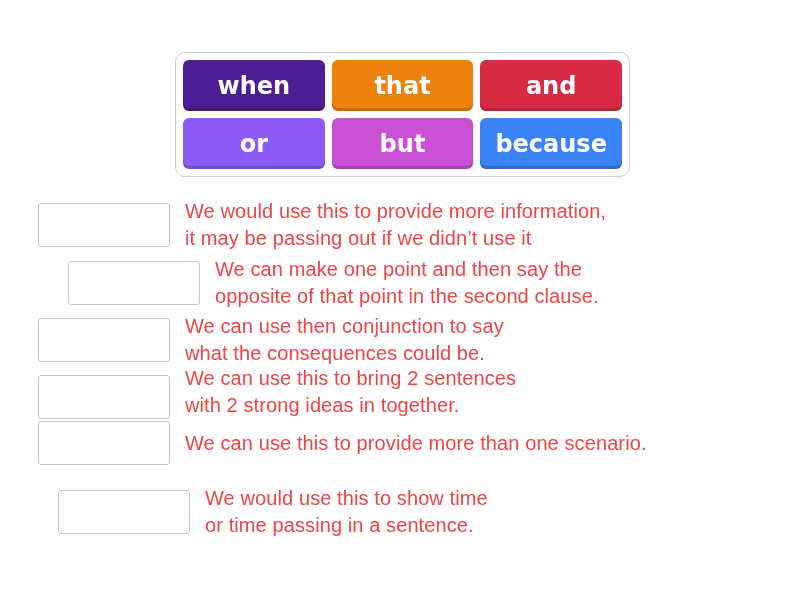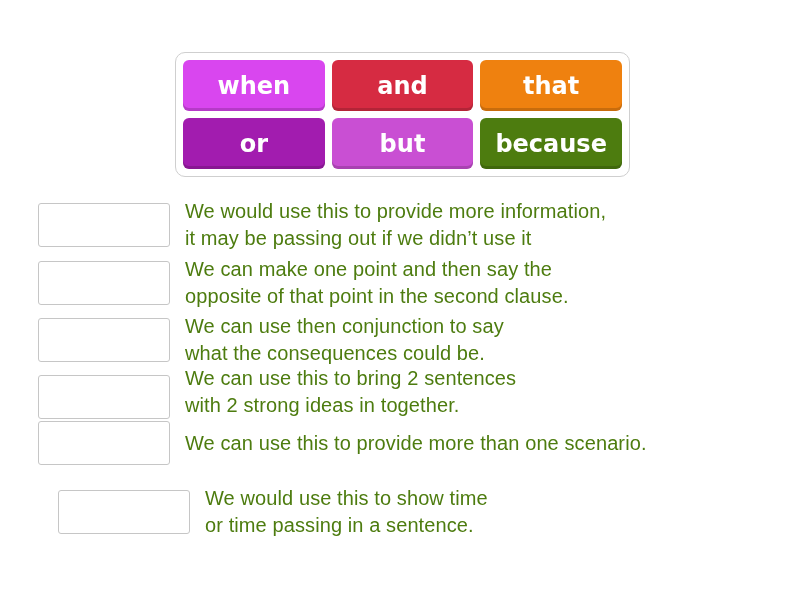--- a/index.html
+++ b/index.html
@@ -42,51 +42,51 @@
   
   .match-row {
     position:absolute;
     left:38px;
     height:44px;
     display:flex;
     align-items:center;
     gap:15px;
   }
   .row-1 { top:203px; }
-  .row-2 { top:261px; }
+  .row-2 { top:261px;margin-left:30px; }
   .row-3 { top:318px; }
   .row-4 { top:375px;align-items:flex-end; }
   .row-5 { top:421px;text-align:right; }
   .row-6 { top:490px;padding-left:20px; }
 
   .drop-box {
     flex:none;
     width:132px; height:44px;
     background:#ffffff;
     border:1px solid #c6c6c6;
     border-radius:3px;
   }
   .clue {
     font-size:20px;
     line-height:27px;
-    color:#4d7c0f;
+    color:#ef4444;
     letter-spacing:0.1px;
     white-space:nowrap;
   }
 </style>
 </head>
 <body>
 
 <div class="word-bank">
-  <div class="tile" style="background: #d946ef;">when</div>
+  <div class="tile" style="background: #4c1d95;">when</div>
+  <div class="tile" style="background: rgb(239, 129, 15);">that</div>
   <div class="tile" style="background: rgb(214, 43, 66);">and</div>
-  <div class="tile" style="background: rgb(239, 129, 15);">that</div>
-  <div class="tile" style="background: #a21caf; text-align: right;">or</div>
+  <div class="tile" style="background: #8b5cf6; text-align: right;">or</div>
   <div class="tile" style="background: rgb(201, 79, 211);">but</div>
-  <div class="tile" style="background: #4d7c0f;">because</div>
+  <div class="tile" style="background: #3b82f6;">because</div>
 </div>
 
 <div class="match-row row-1">
   <div class="drop-box"></div>
   <div class="clue">
     <div>We would use this to provide more information,</div>
     <div>it may be passing out if we didn’t use it</div>
   </div>
 </div>
 

